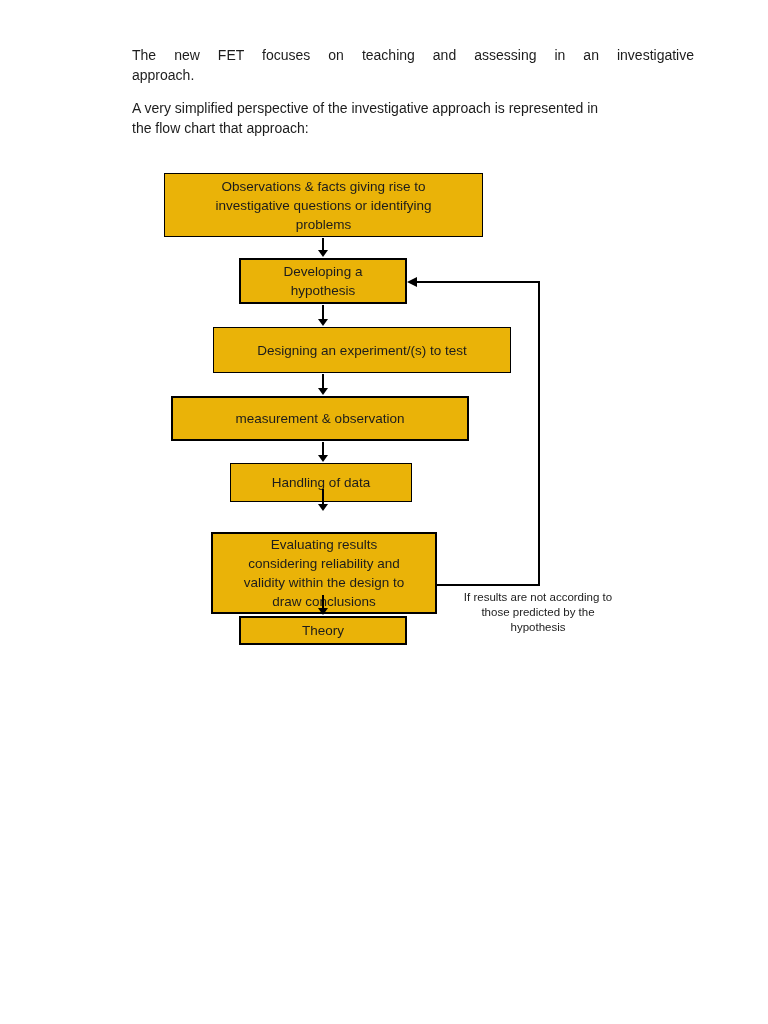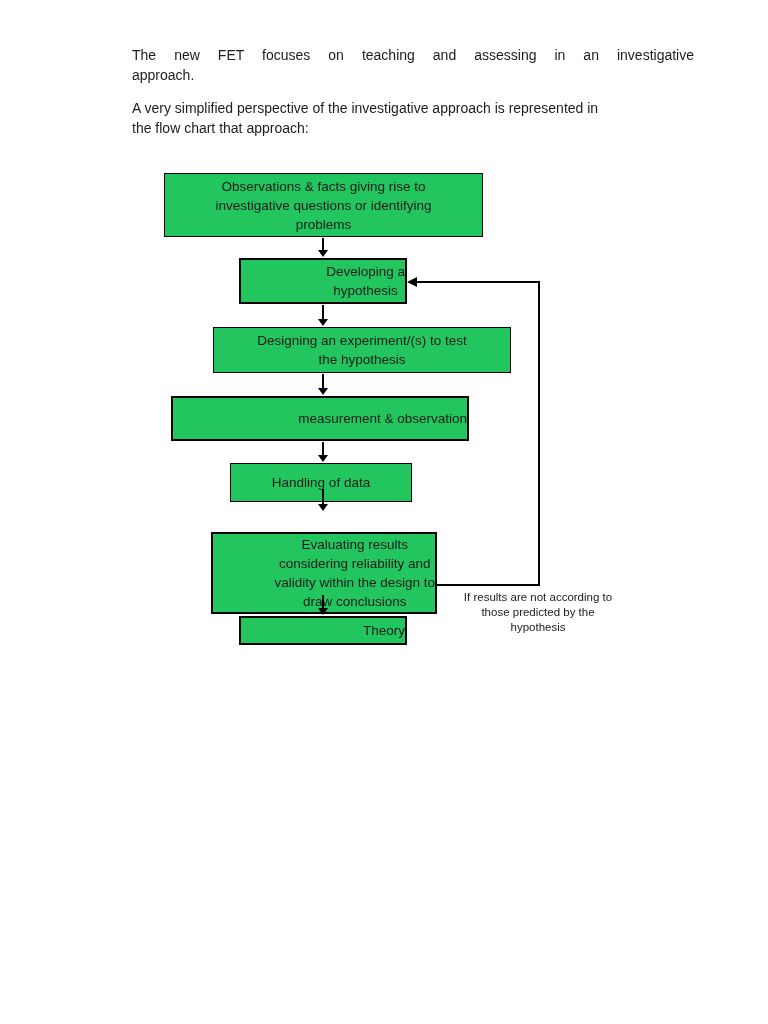--- a/index.html
+++ b/index.html
@@ -32,30 +32,30 @@
   .line-justify {
     text-align: justify;
     text-align-last: justify;
   }
 
   
   .fc-box {
     position: absolute;
     box-sizing: border-box;
     border: 1px solid #000000;
-    background: #22c55e;
+    background: #eab308;
     display: flex;
     align-items: center;
     justify-content: center;
     text-align: center;
     font-size: 13.5px;
     line-height: 19px;
     color: #1c1c1c;
   }
-  .fc-box.thick { border-width: 2px; justify-content: flex-end; }
+  .fc-box.thick { border-width: 2px; }
 
   .b0 { left: 164px; top: 173px; width: 319px; height: 64px; }
   .b1 { left: 239px; top: 258px; width: 168px; height: 46px; }
   .b2 { left: 177px; top: 327px; width: 298px; height: 46px; margin-left: 36px; }
   .b3 { left: 171px; top: 396px; width: 298px; height: 45px; }
   .b4 { left: 230px; top: 463px; width: 182px; height: 39px; }
   .b5 { left: 211px; top: 532px; width: 226px; height: 82px; }
   .b6 { left: 239px; top: 616px; width: 168px; height: 29px; }
 
   
@@ -153,21 +153,20 @@
     </div>
 
     <div class="varrow a2">
       <div class="stem"></div>
       <div class="head"></div>
     </div>
 
     <div class="fc-box b2">
       <div>
         <div>Designing an experiment/(s) to test</div>
-        <div>the hypothesis</div>
       </div>
     </div>
 
     <div class="varrow a3">
       <div class="stem"></div>
       <div class="head"></div>
     </div>
 
     <div class="fc-box b3 thick">
       <div>

